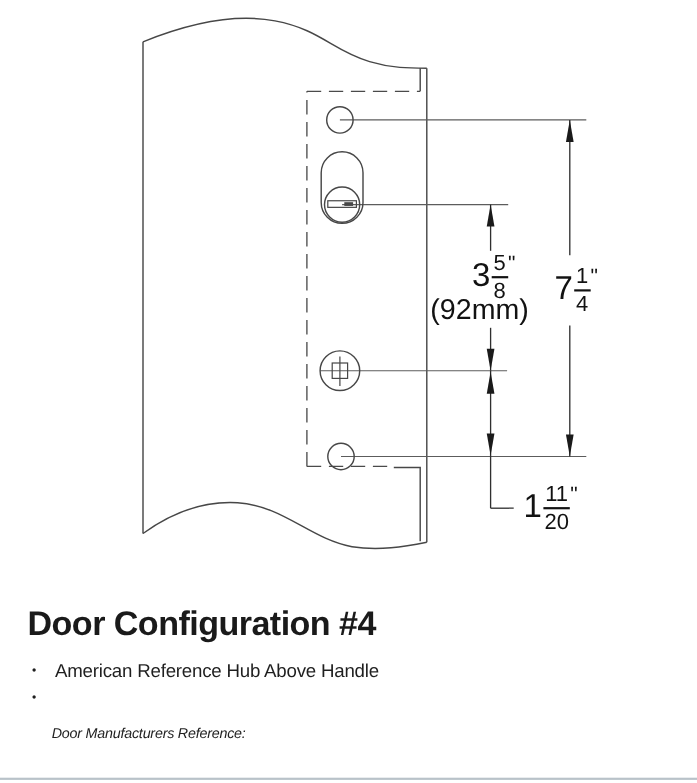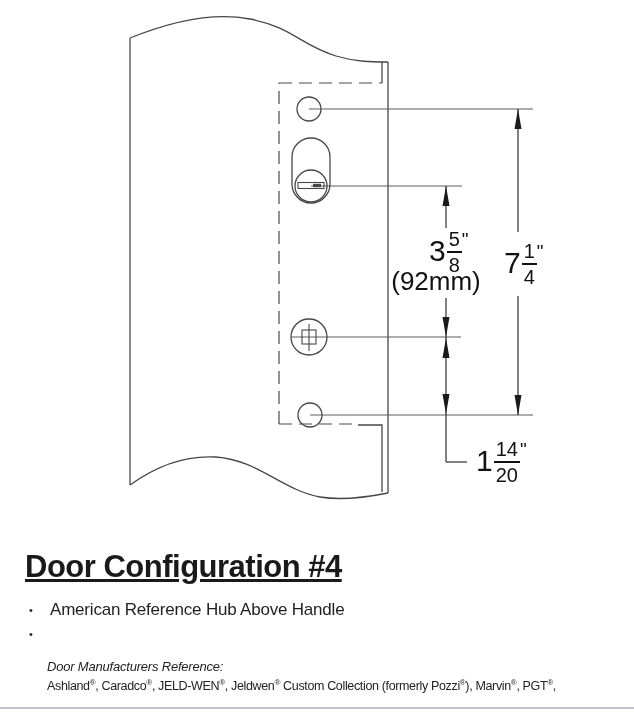--- a/index.html
+++ b/index.html
@@ -16,21 +16,21 @@
   .dim-label .num{padding:0 2px 2px 2px;border-bottom:2px solid #121212;}
   .dim-label .den{padding-top:2px;}
   .dim-label .unit{font-size:19px;line-height:1;margin-top:1px;}
   #label-358{left:429px;top:229px;}
   #label-92mm{left:386px;top:266px;width:100px;text-align:center;
     font-size:26px;color:#121212;position:absolute;}
   #label-714{left:504px;top:241px;}
   #label-11316{left:476px;top:439px;}
   
   #page-title{position:absolute;left:25px;top:549px;font-size:31px;line-height:36px;
-    font-weight:bold;color:#1a1a1a;letter-spacing:-0.5px;text-decoration:underline;}
+    font-weight:bold;color:#1a1a1a;letter-spacing:-0.5px;}
   #bullet-list{position:absolute;left:25px;top:598px;color:#1f1f1f;}
   .bullet-row{display:flex;font-size:17px;line-height:24px;letter-spacing:-0.2px;}
   .bullet-marker{width:21px;font-size:11px;line-height:24px;text-align:left;
     padding-left:4px;color:#1f1f1f;}
   #reference{position:absolute;left:47px;top:658px;color:#222;}
   #reference .ref-heading{font-style:italic;font-size:13px;line-height:17px;
     letter-spacing:-0.2px;}
   #reference .ref-line{font-size:12.5px;line-height:16px;letter-spacing:-0.35px;}
   #reference sup.reg{font-size:8px;}
   #bottom-divider{position:absolute;left:0;top:707px;width:634px;height:2px;
@@ -110,37 +110,36 @@
     <span class="frac">
       <span class="num">1</span>
       <span class="den">4</span>
     </span>
     <span class="unit">"</span>
   </div>
 
   <div class="dim-label" id="label-11316">
     <span class="whole">1</span>
     <span class="frac">
-      <span class="num">14</span>
+      <span class="num">11</span>
       <span class="den">20</span>
     </span>
     <span class="unit">"</span>
   </div>
 
   <div id="page-title">Door Configuration #4</div>
 
   <div id="bullet-list">
     <div class="bullet-row">
       <span class="bullet-marker">•</span>
       <span>American Reference Hub Above Handle</span>
     </div>
     <div class="bullet-row">
       <span class="bullet-marker">•</span>
     </div>
   </div>
 
   <div id="reference">
     <div class="ref-heading">Door Manufacturers Reference:</div>
-    <div class="ref-line">Ashland<sup class="reg">®</sup>, Caradco<sup class="reg">®</sup>, JELD-WEN<sup class="reg">®</sup>, Jeldwen<sup class="reg">®</sup> Custom Collection (formerly Pozzi<sup class="reg">®</sup>), Marvin<sup class="reg">®</sup>, PGT<sup class="reg">®</sup>,</div>
   </div>
 
   <div id="bottom-divider"></div>
 </div>
 
 </body></html>

